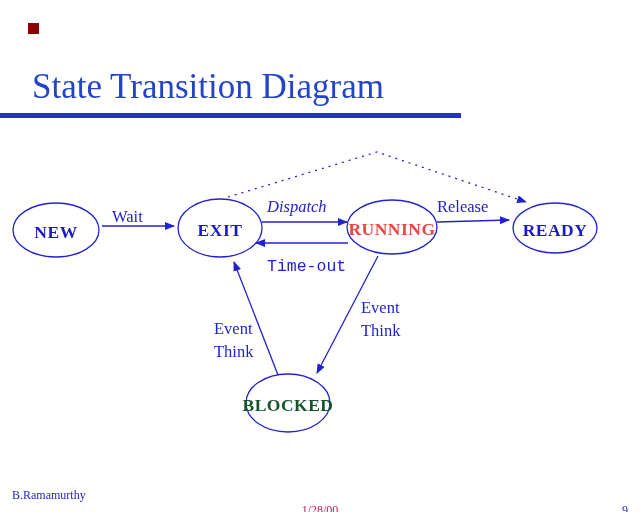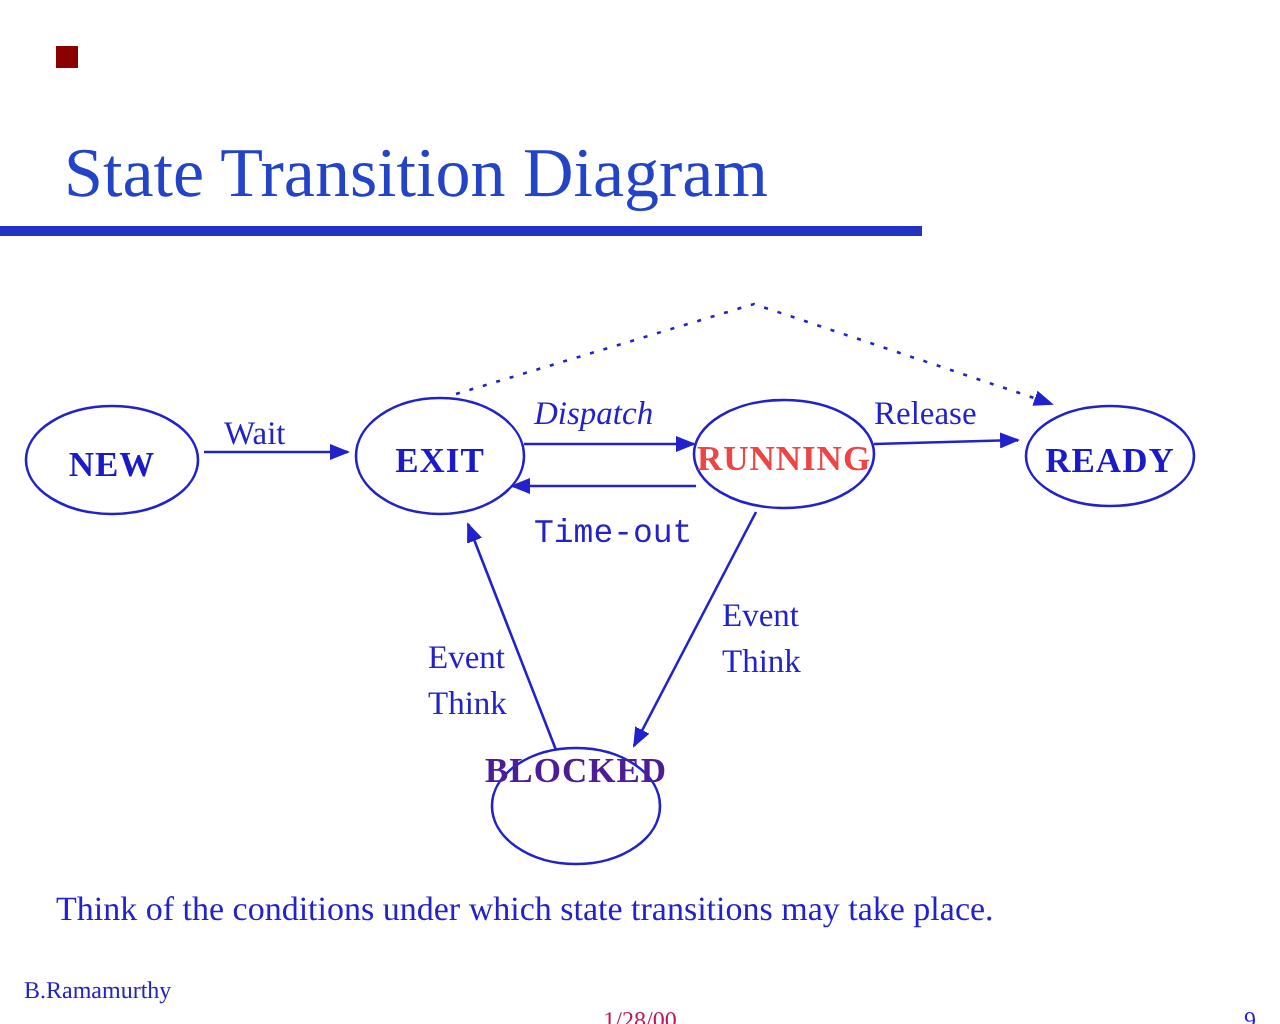--- a/index.html
+++ b/index.html
@@ -65,21 +65,21 @@
         <polyline points="378,240 317,357" fill="none" stroke="#2222CC" stroke-width="1.3" marker-end="url(#arrowhead)"></polyline>
         <polyline points="228,181 377,136 526,186" fill="none" stroke="#2222CC" stroke-width="1.3" stroke-dasharray="2 5" marker-end="url(#arrowhead)"></polyline>
       </g>
   </svg>
 
   <div id="diagram-labels">
       <div class="state-label" style="left: 56px; top: 208px; color: rgb(26, 26, 200);">NEW</div>
       <div class="state-label" style="left: 220px; top: 206px; color: rgb(26, 26, 200);">EXIT</div>
       <div class="state-label" style="left: 392px; top: 205px; color: #ef4444;">RUNNING</div>
       <div class="state-label" style="left: 555px; top: 206px; color: rgb(26, 26, 200);">READY</div>
-      <div class="state-label" style="left: 288px; top: 361px; color: #4c1d95;">BLOCKED</div>
+      <div class="state-label" style="left: 288px; top: 381px; color: #14532d;">BLOCKED</div>
       <div class="t-label" style="left: 112px; top: 189px; color: rgb(34, 34, 204);">
         <div>Wait</div>
       </div>
       <div class="t-label" style="left: 267px; top: 179px; color: rgb(34, 34, 204); font-style: italic;">
         <div>Dispatch</div>
       </div>
       <div class="t-label" style="left: 437px; top: 179px; color: rgb(34, 34, 204);">
         <div>Release</div>
       </div>
       <div class="t-label" style="left: 267px; top: 239px; color: rgb(34, 34, 204); font-family: Liberation Mono, monospace;">
@@ -88,19 +88,18 @@
       <div class="t-label" style="left: 214px; top: 301px; color: rgb(34, 34, 204);">
         <div>Event</div>
         <div>Think</div>
       </div>
       <div class="t-label" style="left: 361px; top: 280px; color: rgb(34, 34, 204);">
         <div>Event</div>
         <div>Think</div>
       </div>
     </div>
 
-  <div class="note-text" style="color: rgb(34, 34, 204);">Think of the conditions under which state transitions may take place.</div>
 
   <div class="footer footer-author" style="color: rgb(34, 34, 204);">B.Ramamurthy</div>
   <div class="footer footer-date" style="color: #be185d;">1/28/00</div>
   <div class="footer footer-page" style="color: rgb(34, 34, 204);">9</div>
 
 </div>
 
 </body></html>

